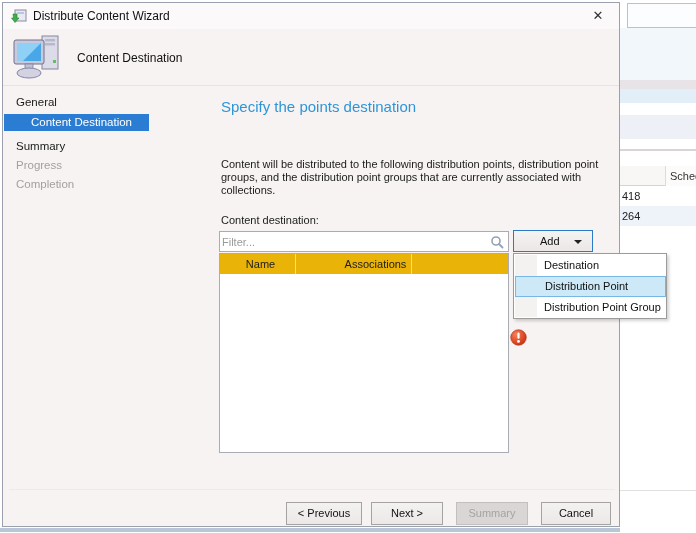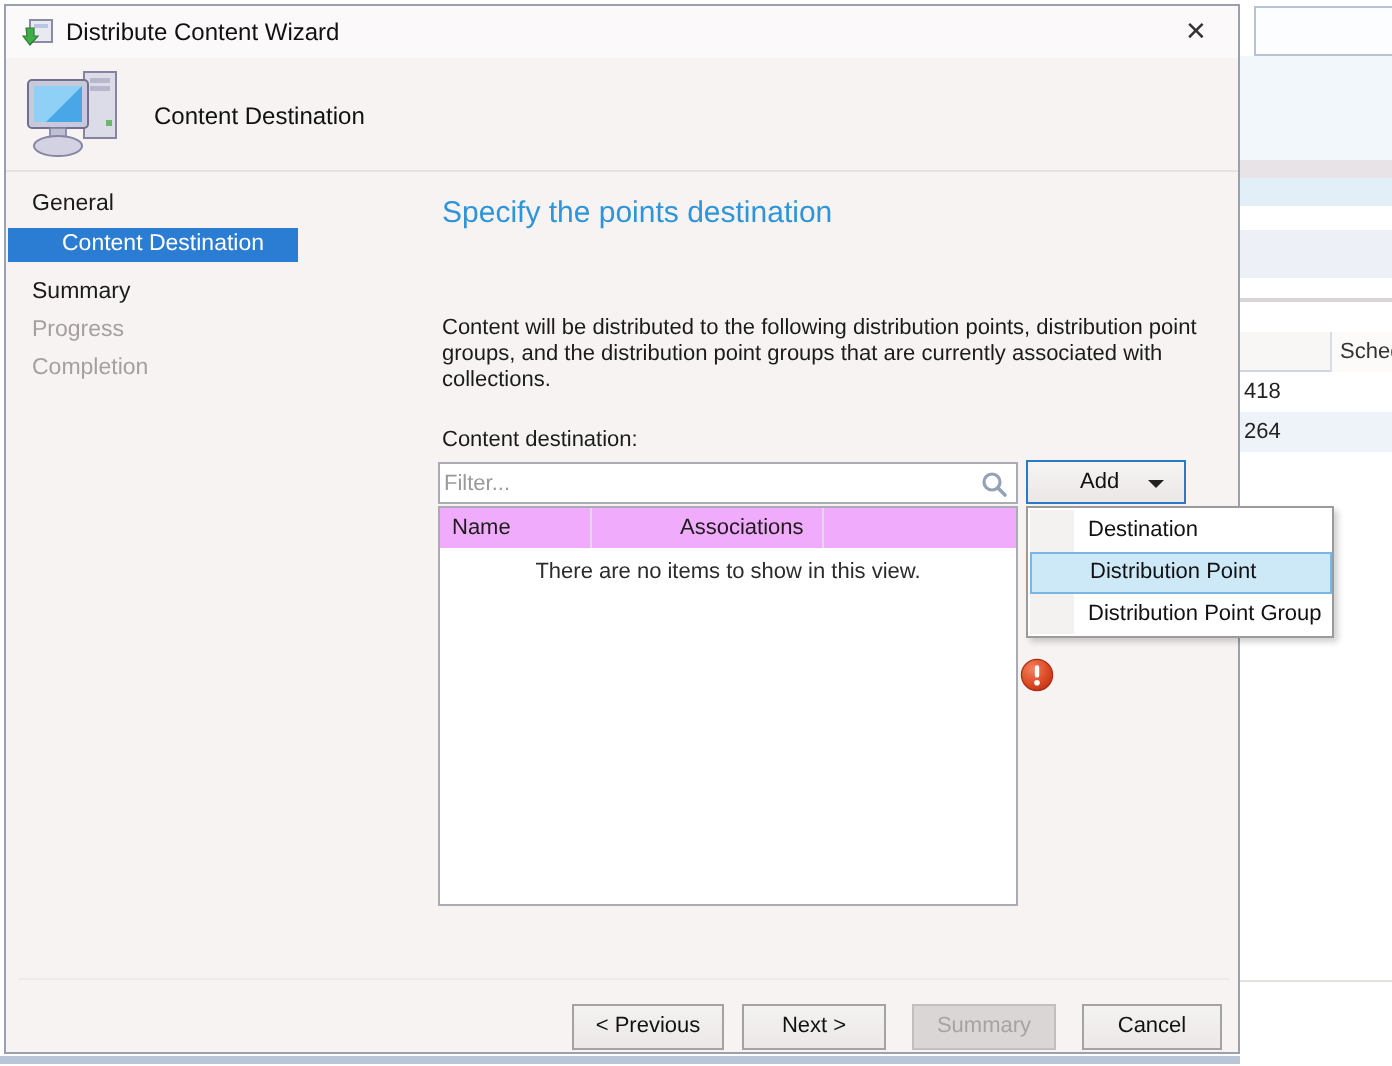--- a/index.html
+++ b/index.html
@@ -55,21 +55,21 @@
   .page-heading { position:absolute; left:2px; top:5px; font-size:15px; color:#2e95d8; }
   .page-desc { position:absolute; left:2px; top:65px; width:394px; font-size:11px; line-height:13px; color:#1b1b1b; }
   .list-label { position:absolute; left:2px; top:121px; font-size:11px; color:#1b1b1b; }
 
   .filter-box { position:absolute; left:0px; top:138px; width:290px; height:21px; background:#ffffff; border:1px solid #a9adb3; }
   .filter-input { position:absolute; left:2px; top:1px; width:262px; height:17px; border:none; outline:none; font-family:"Liberation Sans",sans-serif; font-size:11px; color:#333; background:transparent; }
   .filter-input::placeholder { color:#9a9a9a; }
   .search-icon { position:absolute; right:4px; top:3px; width:14px; height:14px; }
 
   .listview { position:absolute; left:0px; top:160px; width:290px; height:200px; background:#ffffff; border:1px solid #a9adb3; }
-  .lv-header { position:absolute; left:0; top:0; width:100%; height:20px; background:#f0abfc; display:flex; }
+  .lv-header { position:absolute; left:0; top:0; width:100%; height:20px; background:#eab308; display:flex;text-align:center; }
   .lv-col { height:20px; line-height:20px; font-size:11px; color:#1c1c1c; padding-left:6px; border-right:1px solid #dcdcdc; }
   .lv-col.c0 { width:76px; }
   .lv-col.c1 { width:121px; }
   .lv-col.c2 { width:78px;margin-left:38px; }
   .lv-empty { position:absolute; left:0; top:26px; width:100%; text-align:center; font-size:11px; color:#2b2b2b; }
 
   
   .add-btn { position:absolute; left:510px; top:227px; width:80px; height:22px; background:linear-gradient(#f6f4f3,#eae7e6); border:1px solid #2a7ac6; font-size:11px; color:#111;padding-left:12px; }
   .add-btn .add-label { position:absolute; left:26px; top:4px; }
   .add-btn .dropdown-arrow-icon { position:absolute; right:10px; top:9px; width:0; height:0; border-left:4px solid transparent; border-right:4px solid transparent; border-top:4px solid #222; }
@@ -159,21 +159,20 @@
         <circle cx="6" cy="6" r="4" fill="none" stroke="#93a2b4" stroke-width="1.6"></circle>
         <line x1="9" y1="9" x2="12.5" y2="12.5" stroke="#93a2b4" stroke-width="1.8" stroke-linecap="round"></line>
       </svg>
     </div>
 
     <div class="listview">
       <div class="lv-header">
         <div class="lv-col c0">Name</div>
         <div class="lv-col c2">Associations</div>
       </div>
-      <div class="lv-empty">There are no items to show in this view.</div>
     </div>
   </div>
 
   <button class="add-btn">
     <span class="add-label">Add</span>
     <span class="dropdown-arrow-icon"></span>
   </button>
 
   <div class="menu">
     <div class="gutter"></div>

